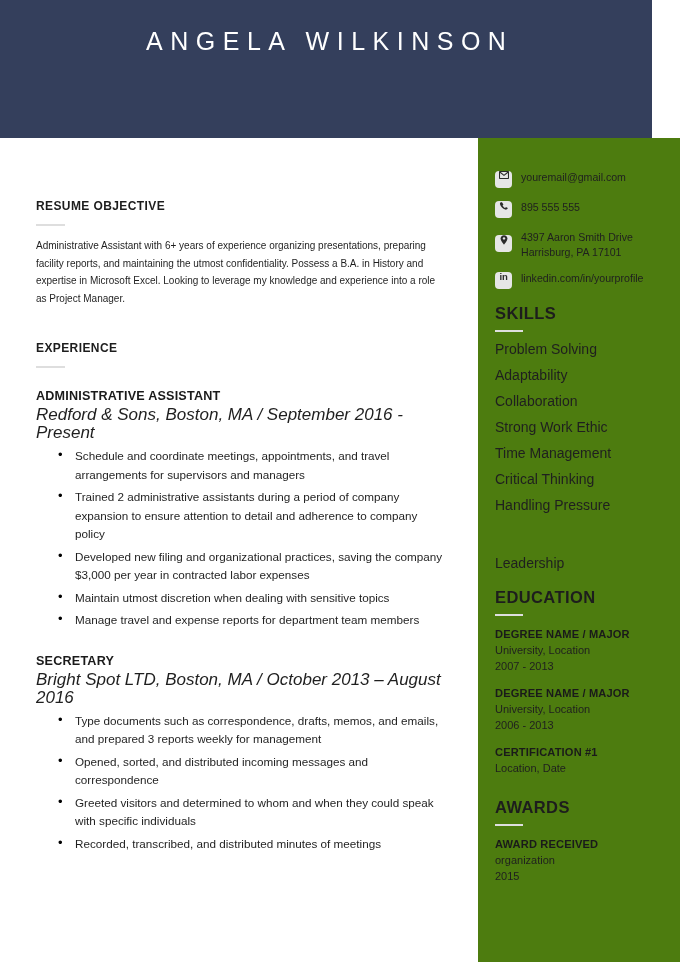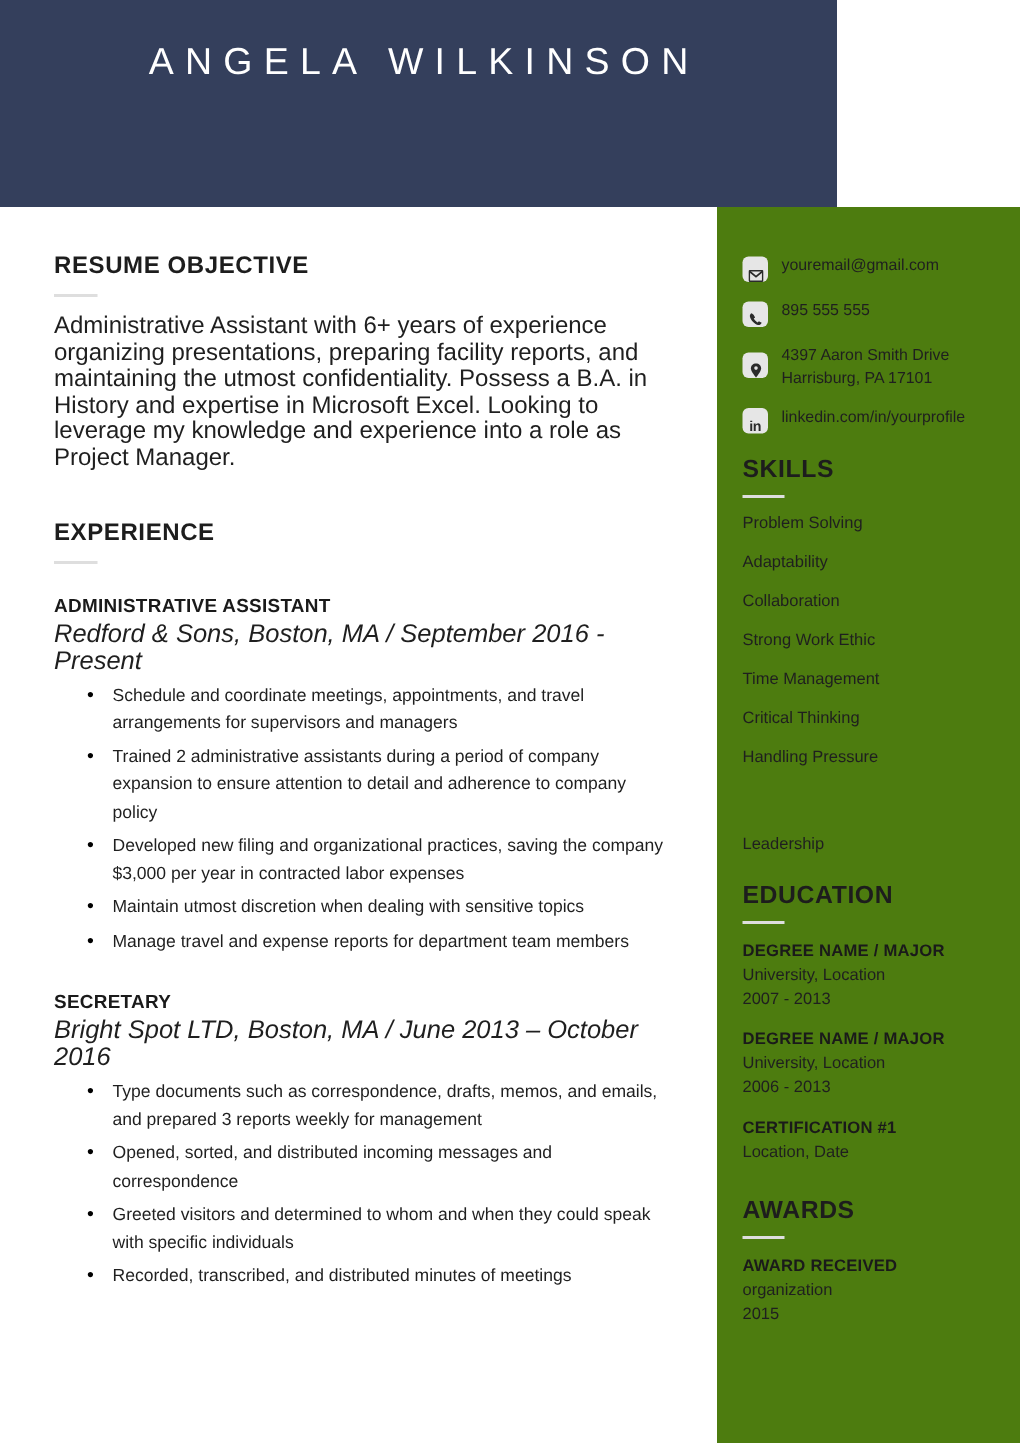--- a/index.html
+++ b/index.html
@@ -15,21 +15,21 @@
   .page {
     position: relative;
     width: 680px;
     height: 962px;
     background: #ffffff;
     overflow: hidden;
   }
 
   
   .header {
-    width: 558px;
+    width: 652px;
     height: 138px;
     background: #343f5c;
     display: flex;
     flex-direction: column;
     align-items: center;
     justify-content: flex-start;
     padding-top: 26px;
     gap: 27px;
   }
 
@@ -76,37 +76,38 @@
   }
 
   .sidebar {
     width: 202px;
     background: #4d7c0f;
     padding: 32px 18px 0 17px;
   }
 
   
   .section-head {
-    font-size: 16px;
+    font-size: 12px;
     font-weight: bold;
     color: #1d1d1d;
     letter-spacing: 0.4px;
     line-height: 20px;
+    margin-top: 28px;
   }
 
   .head-rule {
     width: 29px;
     height: 2px;
     background: #dedede;
     margin-top: 8px;
   }
 
   .objective-text {
     margin-top: 11px;
-    font-size: 16px;
+    font-size: 10px;
     line-height: 17.6px;
     color: #1f1f1f;
     max-width: 420px;
   }
 
   .exp-block { margin-top: 0; }
 
   .job-title {
     font-size: 12.6px;
     font-weight: bold;
@@ -155,21 +156,21 @@
     margin-bottom: 12px;
   }
 
   .contact-icon {
     flex: 0 0 auto;
     width: 17px;
     height: 17px;
     border-radius: 4px;
     background: #e6e6e6;
     display: flex;
-    align-items: flex-end;
+    align-items: flex-start;
     justify-content: center;
     margin-top: 1px;
   }
 
   .contact-icon svg { display: block; }
   .contact-icon .in-text {
     font-size: 9.5px;
     font-weight: bold;
     color: #2b2b2b;
     line-height: 1;
@@ -193,21 +194,21 @@
 
   .side-rule {
     width: 28px;
     height: 2px;
     background: #dedede;
     margin-top: 7px;
     margin-bottom: 10px;
   }
 
   .skill-item {
-    font-size: 11px;
+    font-size: 14px;
     color: #1f1f1f;
     line-height: 14px;
     margin-bottom: 12px;
   }
   .skill-item:last-child { margin-bottom: 0; margin-top: 44px; }
 
   .entry { margin-bottom: 11px; }
   .entry:last-child { margin-bottom: 0; }
 
   .entry-title {
@@ -263,21 +264,21 @@
             <li>Schedule and coordinate meetings, appointments, and travel arrangements for supervisors and managers</li>
             <li>Trained 2 administrative assistants during a period of company expansion to ensure attention to detail and adherence to company policy</li>
             <li>Developed new filing and organizational practices, saving the company $3,000 per year in contracted labor expenses</li>
             <li>Maintain utmost discretion when dealing with sensitive topics</li>
             <li>Manage travel and expense reports for department team members</li>
           </ul>
         </div>
 
         <div class="exp-block mt-job2">
           <div class="job-title">SECRETARY</div>
-          <div class="job-meta">Bright Spot LTD, Boston, MA  /  June 2013 – October 2016</div>
+          <div class="job-meta">Bright Spot LTD, Boston, MA  /  October 2013 – August 2016</div>
           <ul class="bullets">
             <li>Type documents such as correspondence, drafts, memos, and emails, and prepared 3 reports weekly for management</li>
             <li>Opened, sorted, and distributed incoming messages and correspondence</li>
             <li>Greeted visitors and determined to whom and when they could speak with specific individuals</li>
             <li>Recorded, transcribed, and distributed minutes of meetings</li>
           </ul>
         </div>
       </div>
 
     </div>

